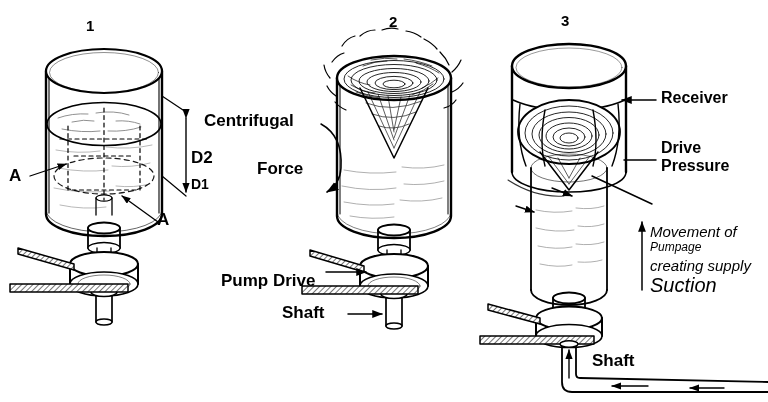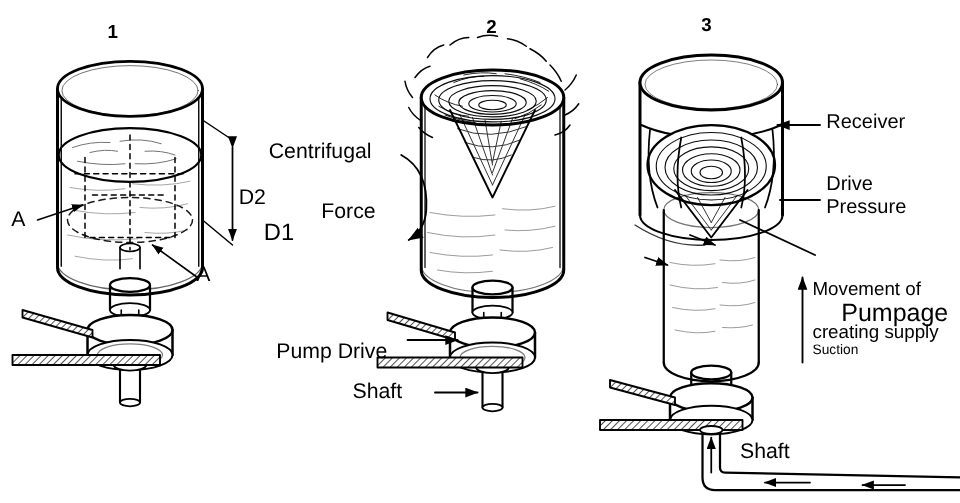--- a/index.html
+++ b/index.html
@@ -2,22 +2,22 @@
 <html><head>
 <meta charset="utf-8">
 <style>
   html,body{margin:0;padding:0;background:#ffffff;}
   body{width:768px;height:402px;overflow:hidden;
        font-family:"Liberation Sans",sans-serif;color:#000;}
   #stage{position:relative;width:768px;height:402px;background:#fff;}
   #art{position:absolute;left:0;top:0;width:768px;height:402px;}
   .lbl{position:absolute;font-family:"Liberation Sans",sans-serif;
        color:#000;white-space:pre;line-height:1.06;}
-  .bold{font-weight:normal;}
-  .reg{font-weight:normal;}
+  .bold{font-weight:bold;}
+  .reg{font-weight:normal;font-style:italic;}
   .panelnum{font-weight:bold;font-size:15px;}
 </style>
 </head>
 <body>
 
 <div id="stage">
 
   <svg id="art" viewBox="0 0 768 402" xmlns="http://www.w3.org/2000/svg">
     <defs>
       <marker id="ah" markerWidth="9" markerHeight="9" refX="7.5" refY="3" orient="auto" markerUnits="strokeWidth">
@@ -297,35 +297,35 @@
       </g>
 
     </g>
   </svg>
 
   <div class="lbl panelnum" style="left:86px;top:18px;">1</div>
   <div class="lbl panelnum" style="left:389px;top:14px;">2</div>
   <div class="lbl panelnum" style="left:561px;top:13px;">3</div>
 
   <div class="lbl bold" style="left:191px;top:111px;font-size:17px;margin-top:38px;">D2</div>
-  <div class="lbl bold" style="left:191px;top:177px;font-size:19px;margin-left:20px;">D1</div>
+  <div class="lbl bold" style="left:191px;top:177px;font-size:14px;">D1</div>
 
   <div class="lbl bold" style="left:9px;top:167px;font-size:17px;">A</div>
   <div class="lbl bold" style="left:157px;top:211px;font-size:17px;">A</div>
 
-  <div class="lbl bold" style="left:215px;top:112px;font-size:17px;">Centrifugal</div>
+  <div class="lbl bold" style="left:204px;top:112px;font-size:17px;">Centrifugal</div>
   <div class="lbl bold" style="left:257px;top:133px;font-size:17px;margin-top:27px;">Force</div>
 
   <div class="lbl bold" style="left:221px;top:272px;font-size:17px;">Pump Drive</div>
   <div class="lbl bold" style="left:282px;top:304px;font-size:17px;">Shaft</div>
 
   <div class="lbl bold" style="left:661px;top:90px;font-size:16px;">Receiver</div>
   <div class="lbl bold" style="left:661px;top:140px;font-size:16px;">Drive</div>
   <div class="lbl bold" style="left:661px;top:158px;font-size:16px;">Pressure</div>
 
   <div class="lbl reg" style="left:650px;top:224px;font-size:15px;">Movement of</div>
-  <div class="lbl reg" style="left:650px;top:241px;font-size:20px;margin-left:23px;">Pumpage</div>
+  <div class="lbl reg" style="left:650px;top:241px;font-size:12px;">Pumpage</div>
   <div class="lbl reg" style="left:650px;top:258px;font-size:15px;">creating supply</div>
-  <div class="lbl reg" style="left:650px;top:275px;font-size:11px;">Suction</div>
+  <div class="lbl reg" style="left:650px;top:275px;font-size:20px;">Suction</div>
 
   <div class="lbl bold" style="left:592px;top:352px;font-size:17px;">Shaft</div>
 
 </div>
 
 </body></html>

